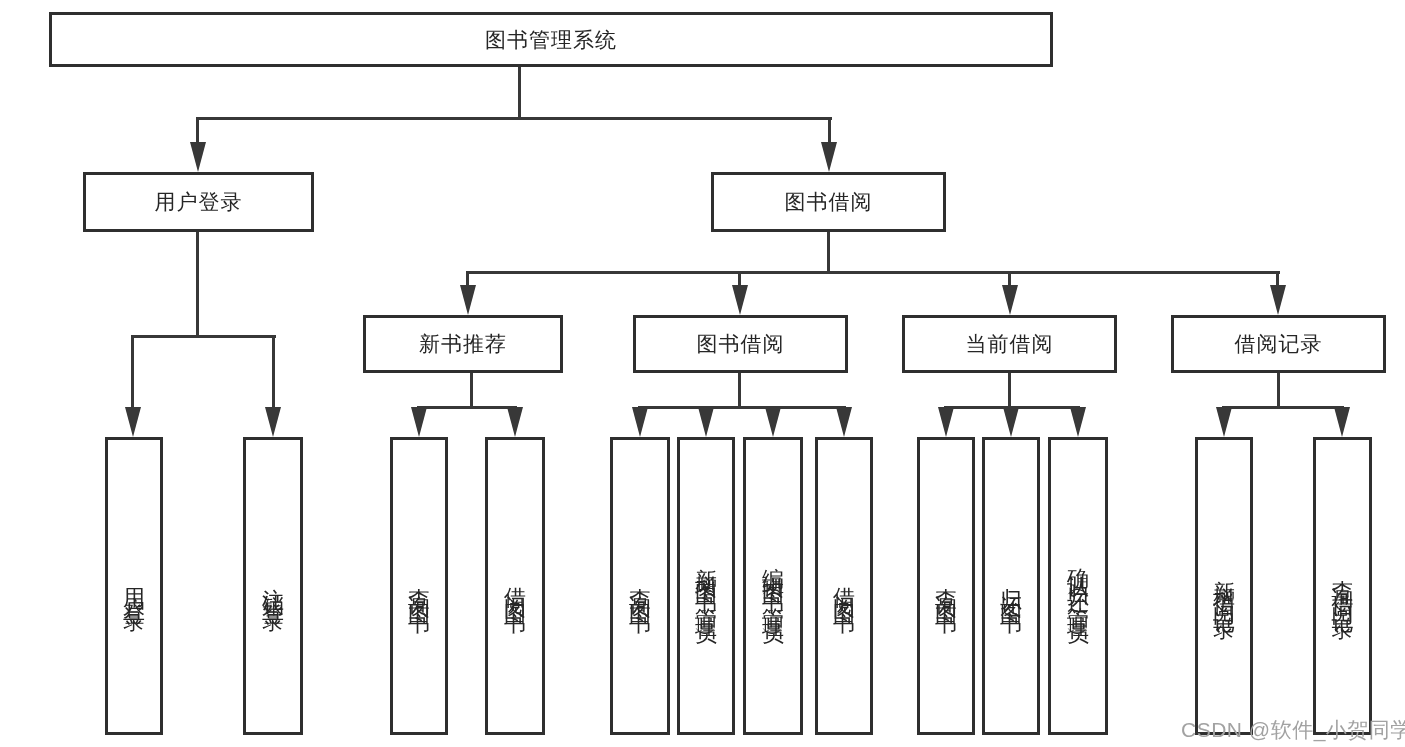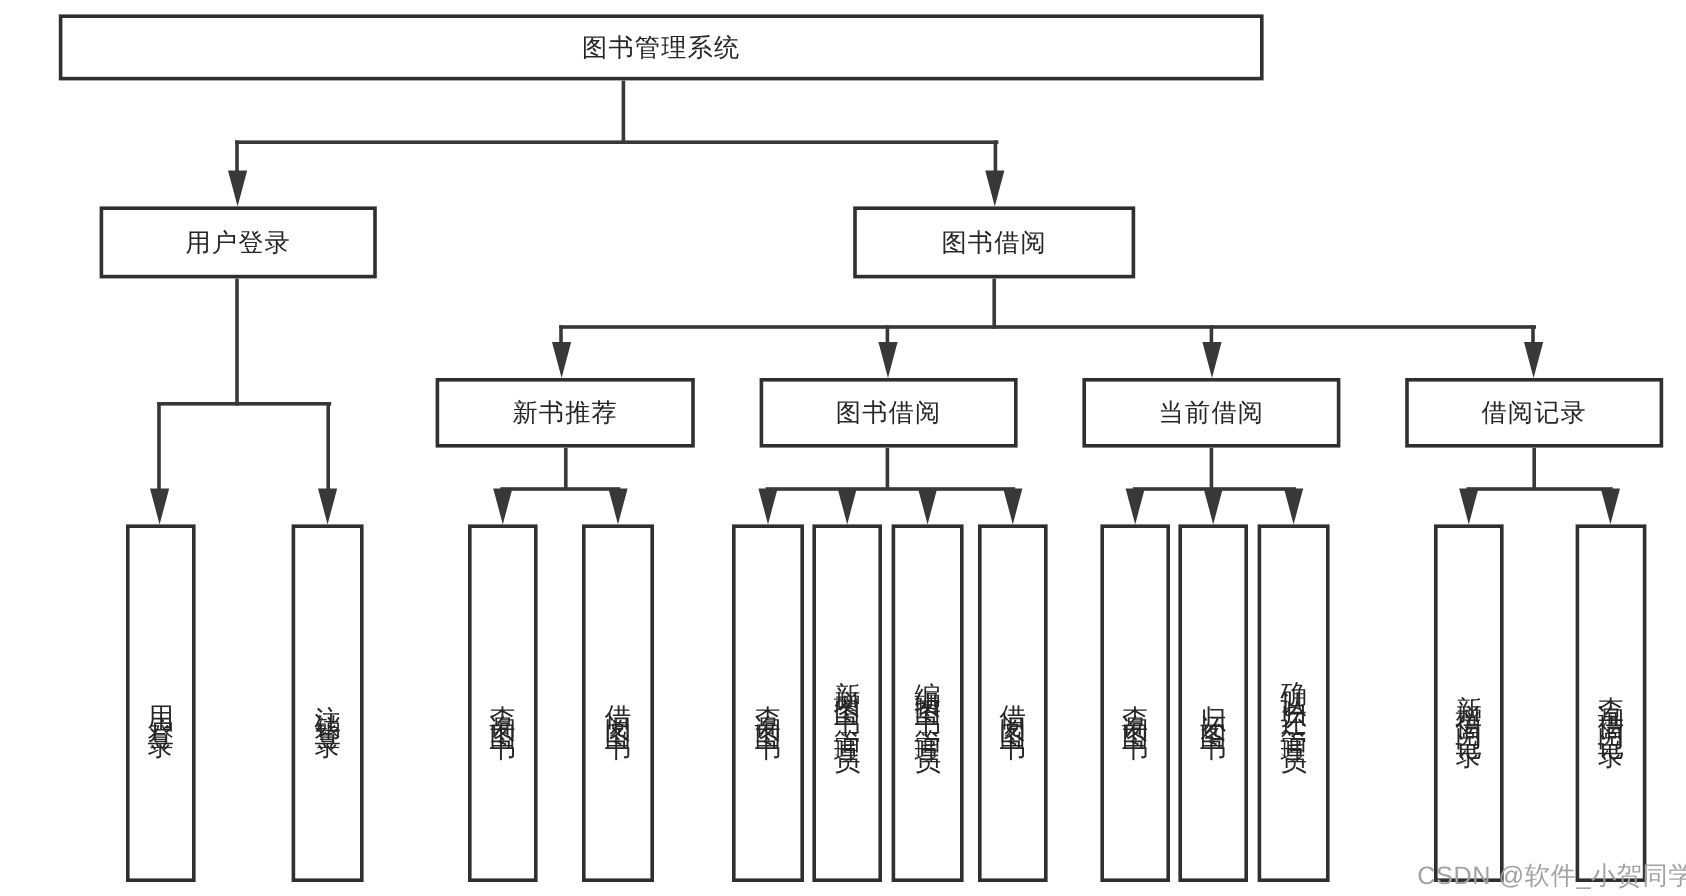--- a/index.html
+++ b/index.html
@@ -102,21 +102,21 @@
   <div class="lh" style="left:466px;  top:271px; width:814px;"></div>
   <div class="lv" style="left:466px;  top:271px; height:16px;"></div>
   <div class="ar" style="left:460px;  top:285px;"></div>
   <div class="lv" style="left:738px;  top:271px; height:16px;"></div>
   <div class="ar" style="left:732px;  top:285px;"></div>
   <div class="lv" style="left:1008px; top:271px; height:16px;"></div>
   <div class="ar" style="left:1002px; top:285px;"></div>
   <div class="lv" style="left:1276px; top:271px; height:16px;"></div>
   <div class="ar" style="left:1270px; top:285px;"></div>
 
-  <div class="hnode" style="left:363px;  top:315px; width:216px; height:58px;">
+  <div class="hnode" style="left:363px;  top:315px; width:200px; height:58px;">
     <span>新书推荐</span>
   </div>
   <div class="hnode" style="left:902px;  top:315px; width:215px; height:58px;">
     <span>当前借阅</span>
   </div>
   <div class="hnode" style="left:633px;  top:315px; width:215px; height:58px;">
     <span>图书借阅</span>
   </div>
   <div class="hnode" style="left:1171px; top:315px; width:215px; height:58px;">
     <span>借阅记录</span>

